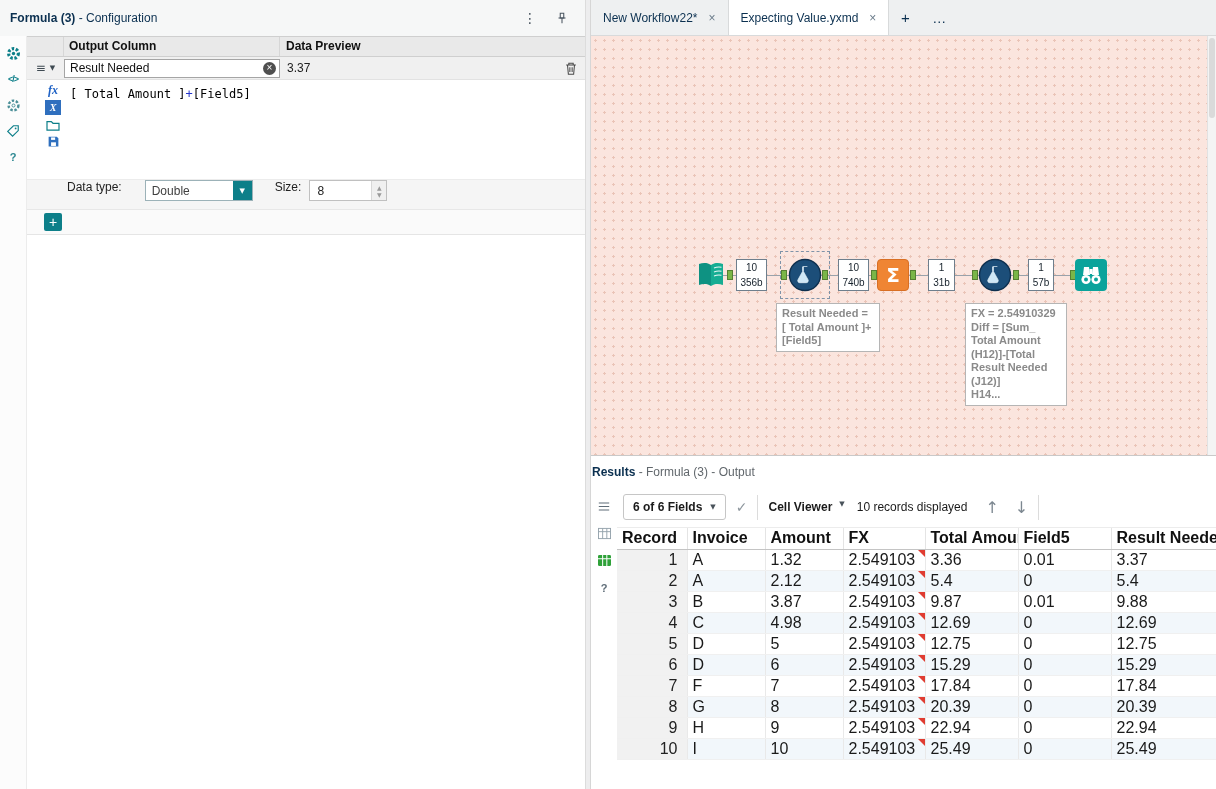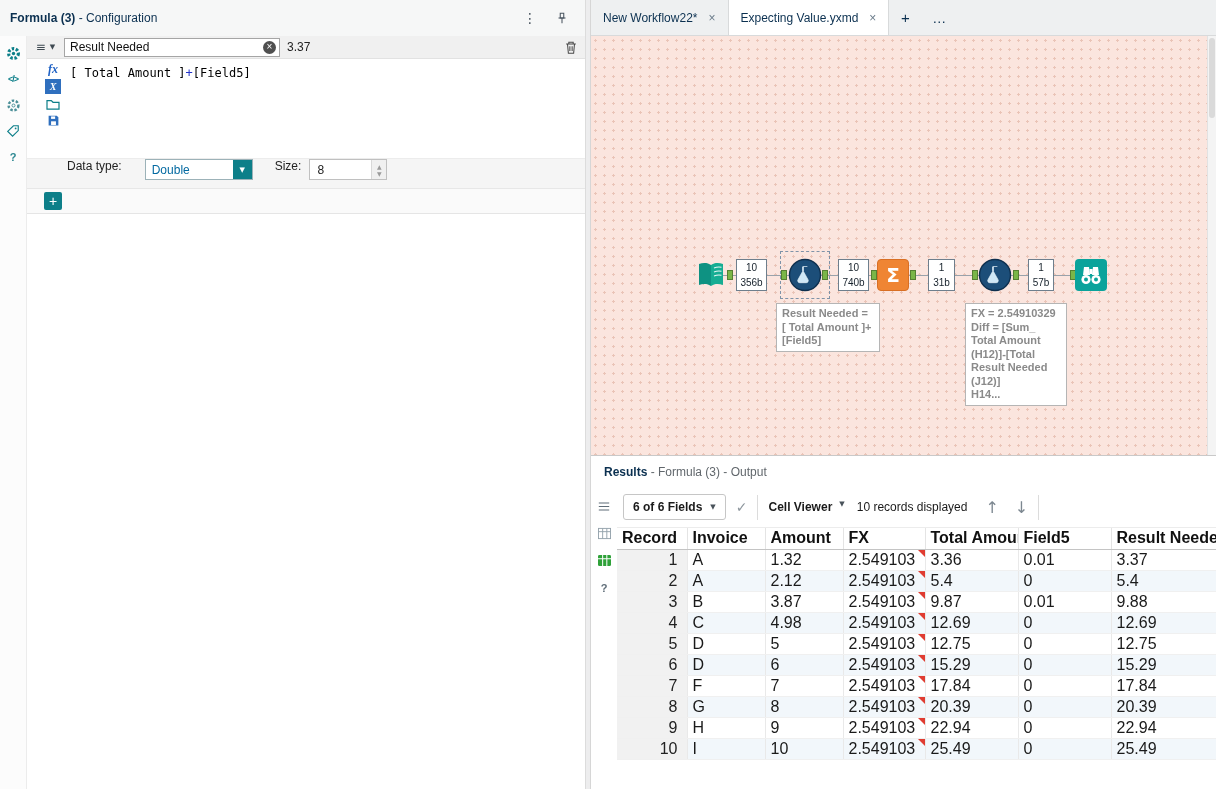--- a/index.html
+++ b/index.html
@@ -43,21 +43,21 @@
   .fx-glyph { font-family:"Liberation Serif","DejaVu Serif",serif; font-style:italic; font-weight:bold; font-size:12px; color:#1f62c5; }
   .xvar-btn { background:#2f6fbe; }
   .xvar-glyph { font-family:"Liberation Serif","DejaVu Serif",serif; font-style:italic; font-weight:bold; font-size:10px; color:#fff; }
   .editor { flex:1; font-family:"DejaVu Sans Mono","Liberation Mono",monospace; font-size:12px; padding:7px 6px; cursor:text; }
   .tk-ref { color:#000000; }
   .tk-op { color:#2233cc; }
 
   .dtype-row { height:30px; background:#f5f5f5; display:flex; align-items:flex-start; font-size:12px; color:#222; border-bottom:1px solid #e7e7e7; }
   .dt-label { margin-left:40px; }
   .dropdown { margin-left:23px; width:108px; height:21px; background:#fff; border:1px solid #9cb2b8; display:flex; align-items:center; cursor:pointer; }
-  .dd-val { flex:1; padding-left:6px; font-size:12px; color:#0369a1; }
+  .dd-val { flex:1; padding-left:6px; font-size:12px; color:#404040; }
   .dd-btn { width:19px; height:100%; background:#0d7f89; color:#fff; font-size:7px; display:flex; align-items:center; justify-content:center; font-family:"DejaVu Sans",sans-serif; }
   .size-lbl { margin-left:22px; }
   .size-input { margin-left:8px; width:78px; height:21px; background:#fff; border:1px solid #c0c0c0; display:flex; cursor:text; }
   .si-val { flex:1; padding:3px 0 0 7px; font-size:12px; }
   .spin { width:15px; border-left:1px solid #d8d8d8; background:#f0f0f0; display:flex; flex-direction:column; align-items:center; justify-content:center; color:#9a9a9a; font-size:6px; line-height:7px; font-family:"DejaVu Sans",sans-serif; cursor:pointer; }
 
   .add-row { height:25px; background:#fafafa; border-bottom:1px solid #e5e5e5; display:flex; align-items:center; padding-left:17px; }
   .add-btn { width:18px; height:18px; background:#0d7f89; color:#fff; border:none; font-size:14px; line-height:16px; text-align:center; border-radius:2px; padding:0; cursor:pointer; }
 
   
@@ -88,21 +88,21 @@
   .connbox div { height:15px; }
   .cb1 { left:145px; width:31px; } .cb2 { left:247px; width:31px; } .cb3 { left:337px; width:27px; } .cb4 { left:437px; width:26px; }
   .note { position:absolute; background:#fff; border:1px solid #b5b5b5; color:#8a8a8a; font-weight:bold; font-size:11px; line-height:13.5px; padding:3px 5px; white-space:pre-line; cursor:pointer; }
   .note1 { left:185px; top:267px; width:104px; min-height:47px; }
   .note2 { left:374px; top:267px; width:102px; }
   .vscroll { position:absolute; right:0; top:0; bottom:0; width:9px; background:#f4f4f4; border-left:1px solid #e2e2e2; cursor:pointer; }
   .vthumb { position:absolute; top:2px; left:1px; width:6px; height:80px; background:#dadada; border-radius:3px; }
 
   
   .results { flex:1; display:flex; flex-direction:column; background:#fff; border-top:1px solid #c9c9c9; }
-  .res-header { height:31px; display:flex; align-items:center; padding-left:13px; font-size:12px; flex:0 0 auto; }
+  .res-header { height:31px; display:flex; align-items:center; padding-left:1px; font-size:12px; flex:0 0 auto; }
   .res-title { font-weight:bold; color:#0b3050; }
   .res-sub { color:#61676c; white-space:pre; }
   .res-body { flex:1; display:flex; min-height:0; }
   .res-strip { width:26px; display:flex; flex-direction:column; align-items:center; padding-top:12px; gap:12px; flex:0 0 auto; }
   .rs-ico { width:16px; height:15px; display:flex; align-items:center; justify-content:center; cursor:pointer; }
   .res-main { flex:1; display:flex; flex-direction:column; min-width:0; }
   .res-toolbar { height:41px; display:flex; align-items:center; gap:10px; padding-left:6px; border-bottom:1px solid #ececec; flex:0 0 auto; }
   .fields-group { height:26px; border:1px solid #c6c6c6; border-radius:3px; display:flex; align-items:center; padding:0 9px; gap:8px; font-size:12px; font-weight:bold; color:#1a1a1a; cursor:pointer; }
   .caret-sm { font-family:"DejaVu Sans",sans-serif; font-size:7px; color:#49535b; }
   .tb-check { color:#8e979e; font-size:14px; font-family:"DejaVu Sans",sans-serif; cursor:pointer; }
@@ -164,20 +164,25 @@
               <path d="M2 8.5 8.5 2H14v5.5L7.5 14z" fill="none" stroke="#0d7f89" stroke-width="1.3"></path>
               <circle cx="11" cy="5" r="1" fill="#0d7f89"></circle>
             </svg>
         </span>
         <span class="strip-ico">
             <span class="help-glyph">?</span>
           </span>
       </div>
 
       <div class="cfg-main">
+        <div class="grid-head">
+          <div class="gh-gutter"></div>
+          <div class="gh-out">Output Column</div>
+          <div class="gh-prev">Data Preview</div>
+        </div>
 
         <div class="out-row">
           <div class="or-gutter">
             <span class="hamburger">≡</span>
             <span class="chev">▼</span>
           </div>
           <div class="field-input">
             <span class="fi-text">Result Needed</span>
             <span class="clear-btn">×</span>
           </div>

